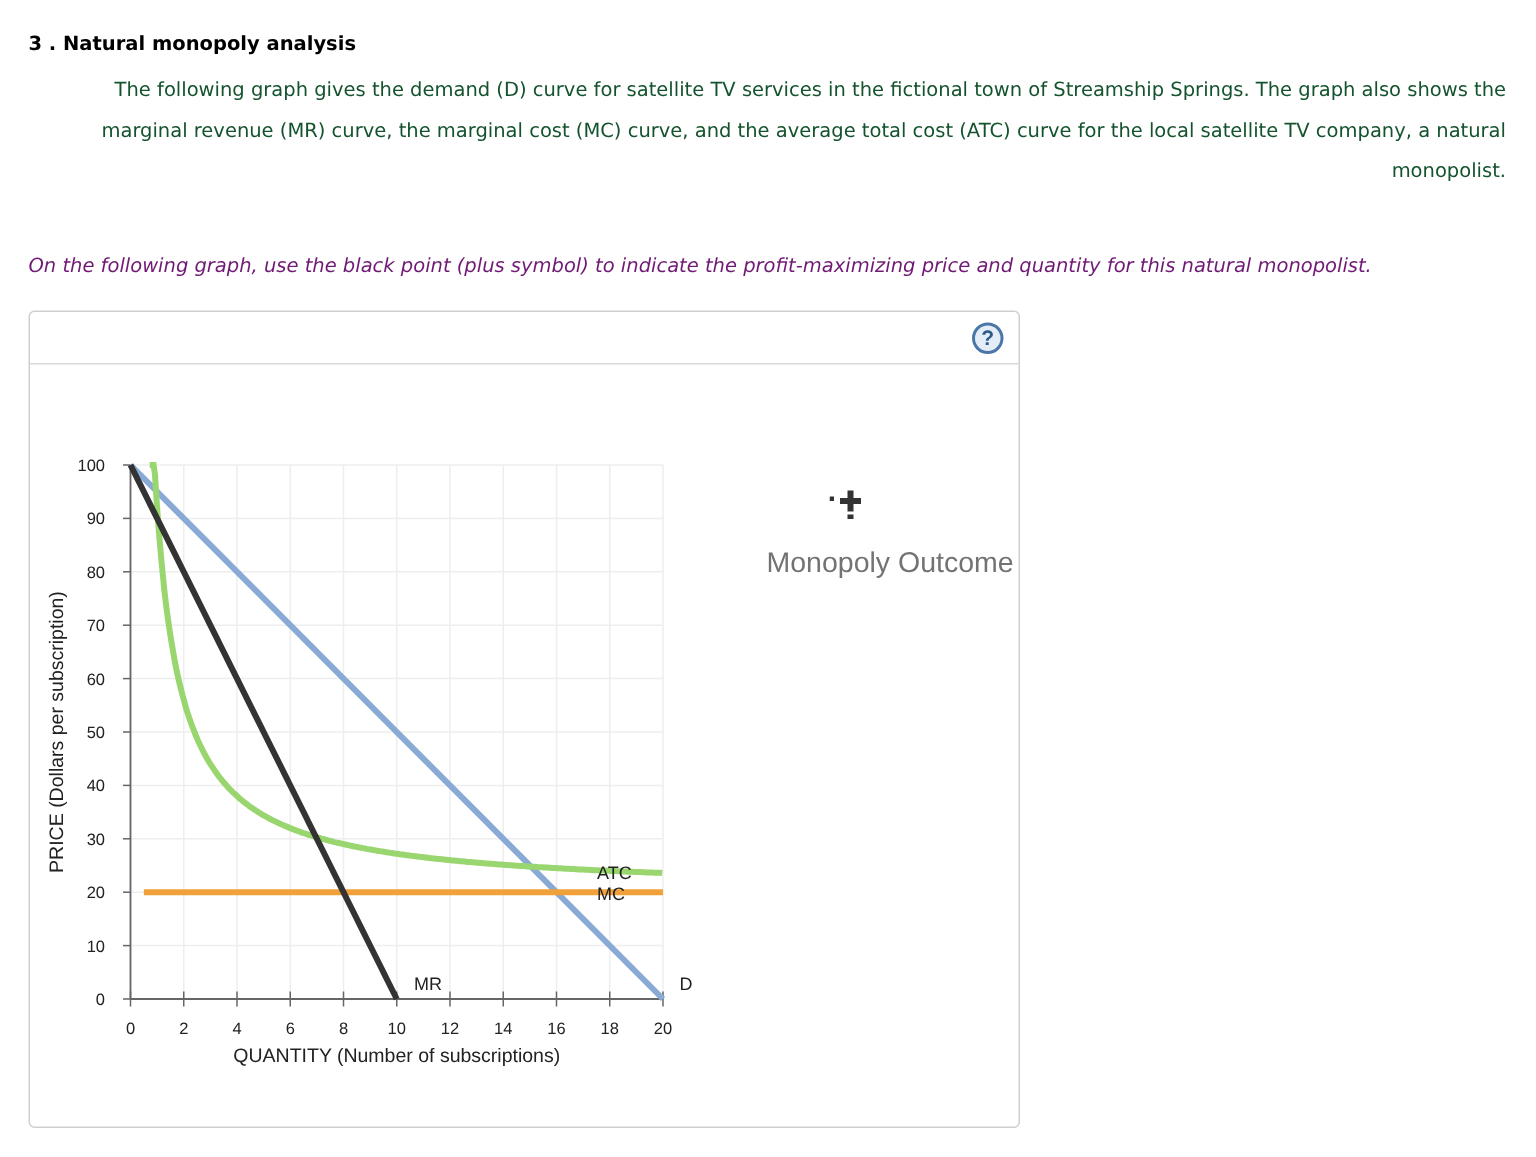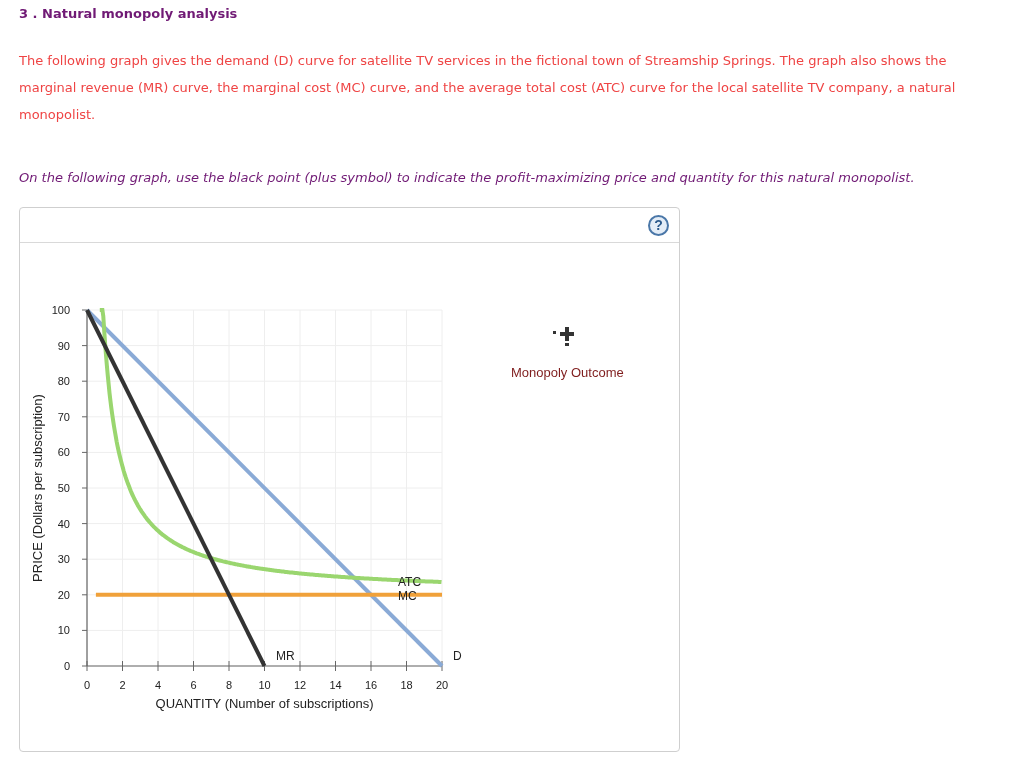--- a/index.html
+++ b/index.html
@@ -1,33 +1,33 @@
 <!DOCTYPE html>
 <html><head>
 <meta charset="utf-8">
 <style>
   html, body { margin: 0; padding: 0; background: #ffffff; }
   body { width: 1024px; height: 771px; position: relative; overflow: hidden;
          font-family: "DejaVu Sans", sans-serif; color: #1a1a1a; }
-  .q-title { position: absolute; left: 19px; top: 6px; font-size: 13px; font-weight: bold; color: #701a75; }
-  .q-text { position: absolute; left: 19px; top: 47px; width: 985px; font-size: 13px; line-height: 27px; color: #ef4444; }
+  .q-title { position: absolute; left: 19px; top: 22px; font-size: 13px; font-weight: bold; color: #000000; }
+  .q-text { position: absolute; left: 19px; top: 47px; width: 985px; font-size: 13px; line-height: 27px; color: #14532d; text-align: right; }
   .q-instr { position: absolute; left: 19px; top: 170px; font-size: 13px; font-style: italic; color: #701a75; }
   .frame { position: absolute; left: 19px; top: 207px; width: 661px; height: 545px;
            border: 1px solid #cfcfcf; border-radius: 4px; box-sizing: border-box; }
   .frame-divider { position: absolute; left: 0; right: 0; top: 34px; height: 1px; background: #d9d9d9; }
   .help-btn { position: absolute; right: 10px; top: 7px; width: 21px; height: 21px; border-radius: 50%;
               border: 2px solid #4a77a8; background: #e4edf7; box-sizing: border-box;
               color: #2c5a8c; font-size: 14px; font-weight: bold; text-align: center; line-height: 17px;
               font-family: "Liberation Sans", sans-serif; cursor: pointer; }
   svg.chart { position: absolute; left: 0; top: 0; }
   .tick-label { font-family: "Liberation Sans", sans-serif; font-size: 11px; fill: #222; }
   .axis-title { font-family: "Liberation Sans", sans-serif; font-size: 13px; fill: #222; }
   .curve-label { font-family: "Liberation Sans", sans-serif; font-size: 12px; fill: #222; }
   .palette-label { position: absolute; left: 511px; top: 365px; font-family: "Liberation Sans", sans-serif;
-                   font-size: 13px; color: #7f1d1d; }
+                   font-size: 19px; color: #737373; }
   .palette-tool { position: absolute; left: 553px; top: 325px; width: 24px; height: 24px; cursor: pointer; }
 </style>
 </head>
 <body>
 
 <div class="q-title">3 . Natural monopoly analysis</div>
 <div class="q-text">The following graph gives the demand (D) curve for satellite TV services in the fictional town of Streamship Springs. The graph also shows the marginal revenue (MR) curve, the marginal cost (MC) curve, and the average total cost (ATC) curve for the local satellite TV company, a natural monopolist.</div>
 <div class="q-instr">On the following graph, use the black point (plus symbol) to indicate the profit-maximizing price and quantity for this natural monopolist.</div>
 
 <div class="frame">

